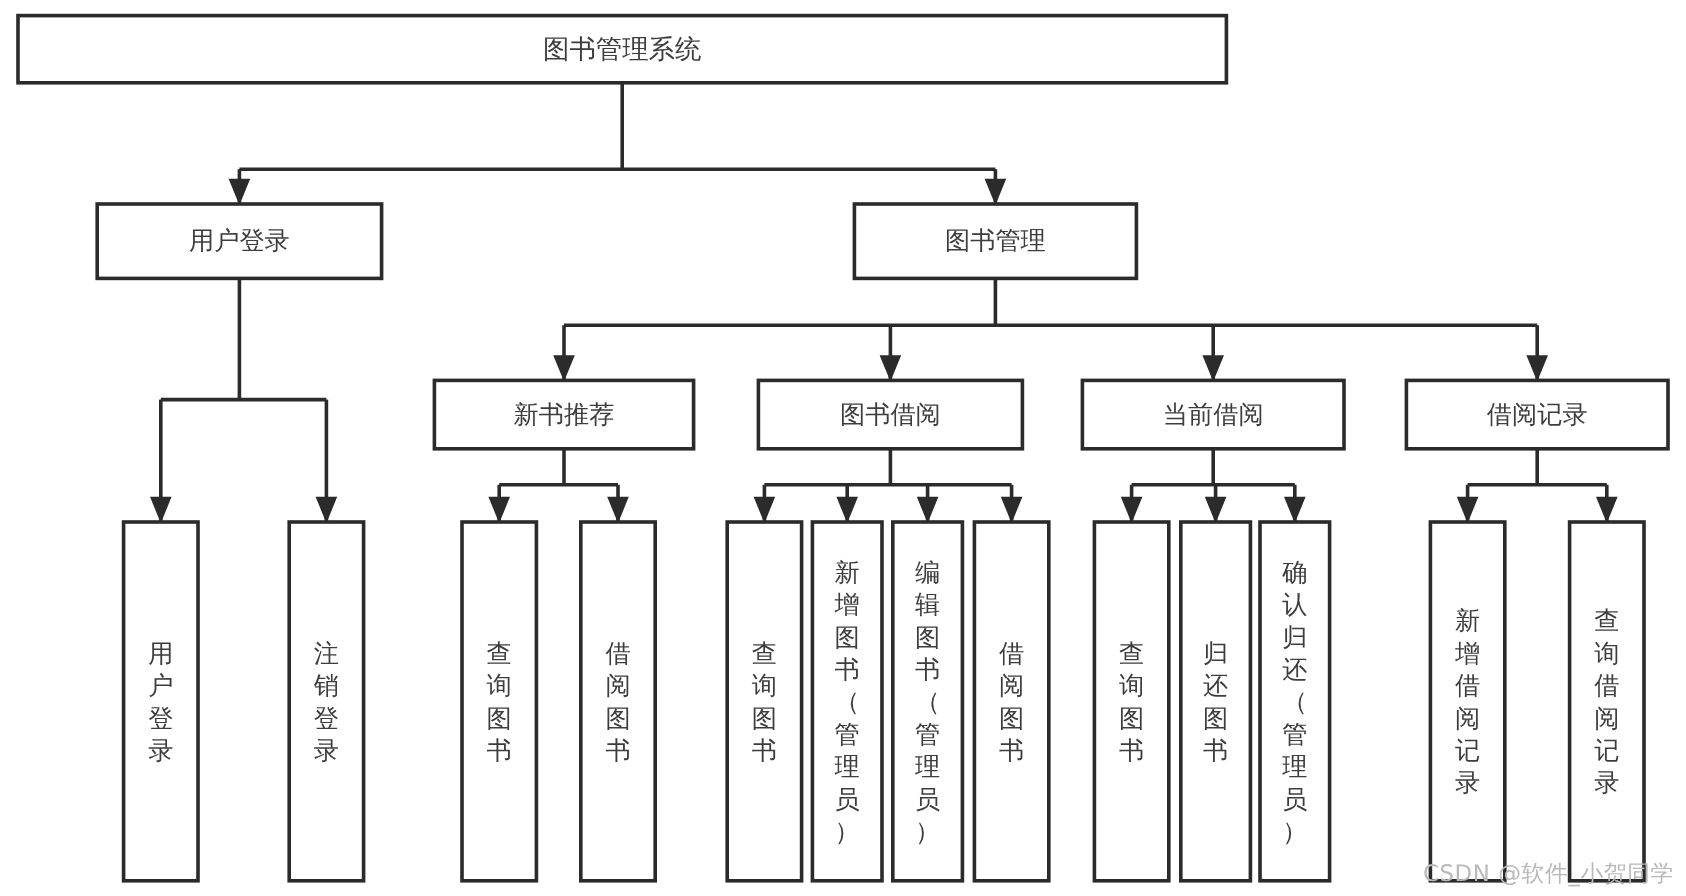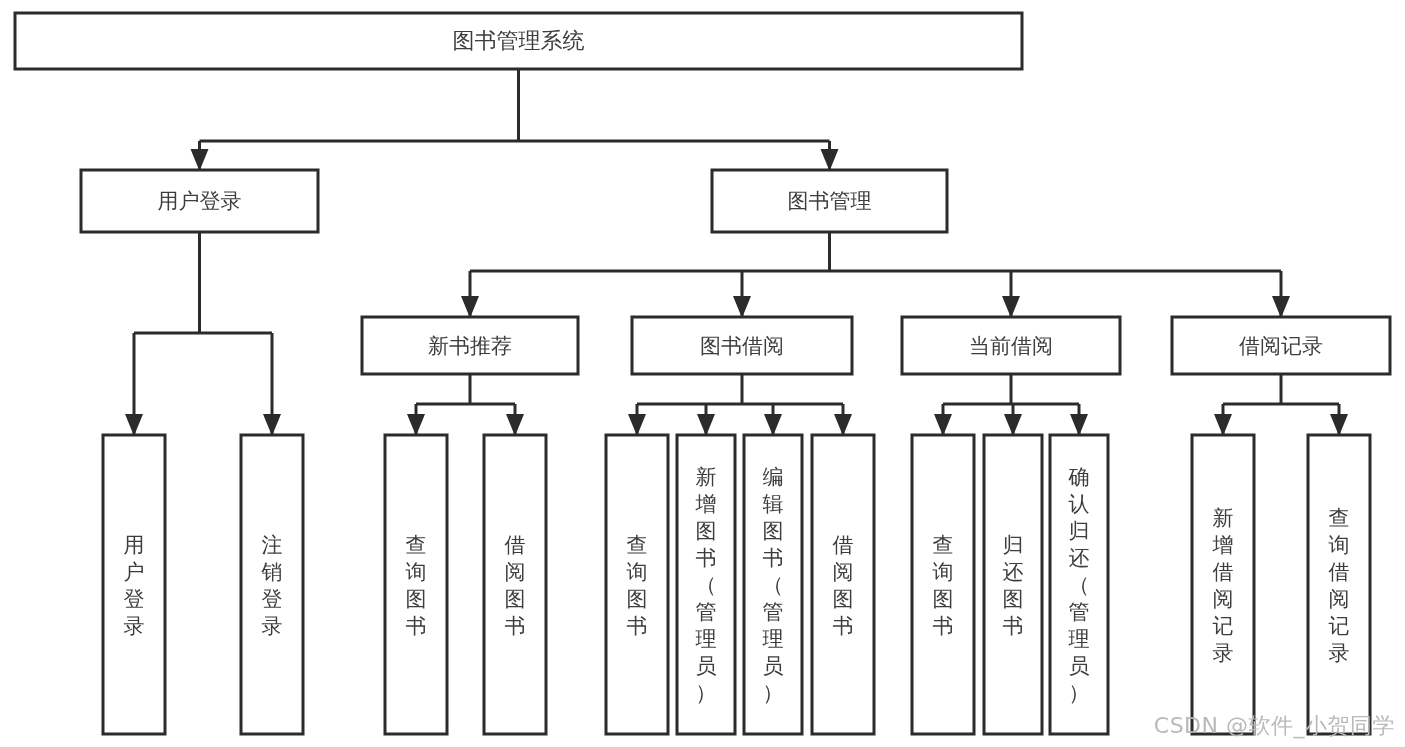--- a/index.html
+++ b/index.html
@@ -17,21 +17,21 @@
     dominant-baseline:middle;
   }
   .node-label.title{font-size:22px;}
   .vlabel{
     font-family:"DejaVu Sans","Liberation Sans",sans-serif;
     font-size:21px;fill:#3d3d3d;text-anchor:middle;
   }
   .watermark{
     position:absolute;right:10px;bottom:6px;
     font-family:"DejaVu Sans","Liberation Sans",sans-serif;
-    font-size:22px;color:#b9b9b9;letter-spacing:0.5px;
+    font-size:19px;color:#b9b9b9;letter-spacing:0.5px;
     white-space:nowrap;pointer-events:none;
   }
 </style>
 </head>
 <body>
 
 <svg id="diagram" viewBox="0 0 1405 747" xmlns="http://www.w3.org/2000/svg">
   <g id="connectors">
       <line class="connector" x1="518.5" y1="69" x2="518.5" y2="141"></line>
       <line class="connector" x1="199.5" y1="141" x2="829.5" y2="141"></line>

